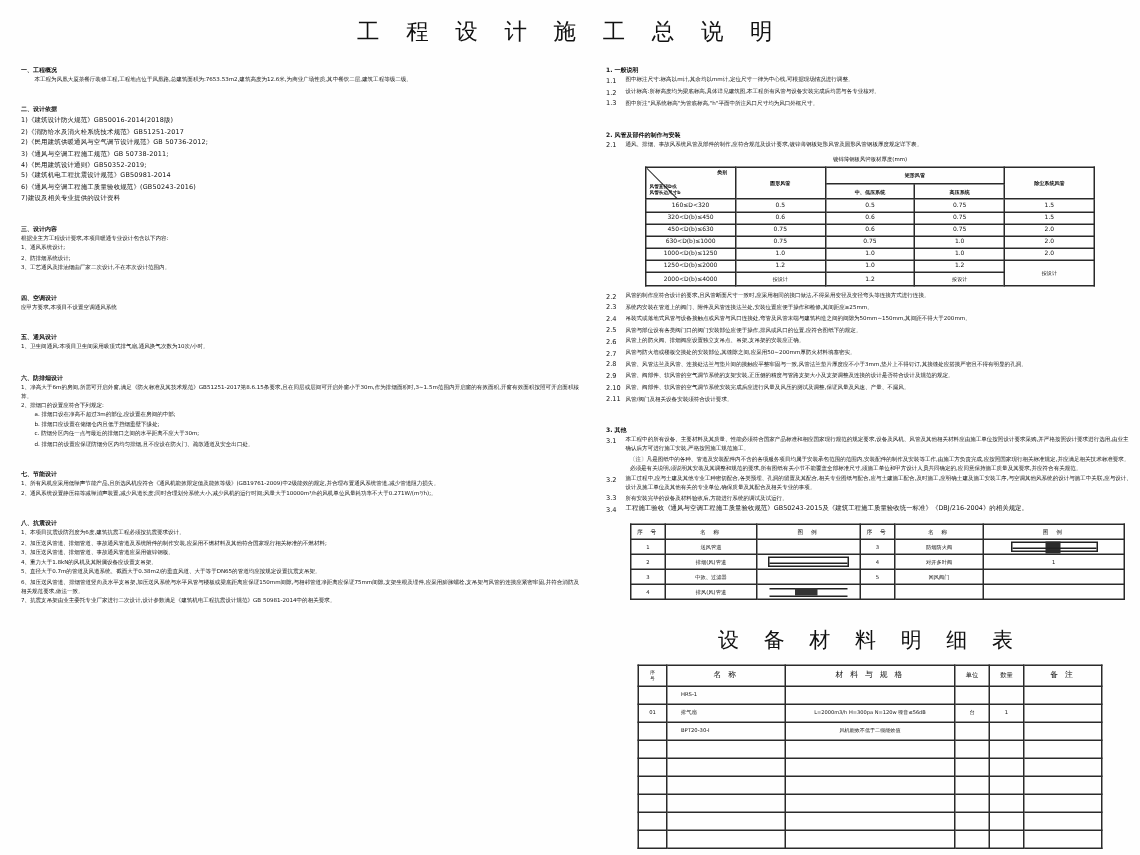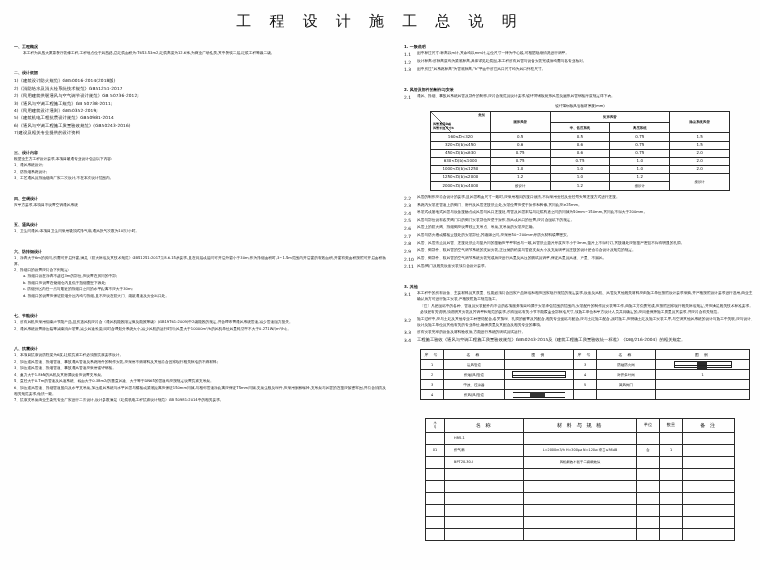--- a/index.html
+++ b/index.html
@@ -20,21 +20,21 @@
     inset: 0;
     background: #fefefe;
   }
 
   
   .main-title {
     position: absolute;
     left: 0; right: 0;
     top: 12px;
     text-align: center;
-    font-family: Liberation Sans, sans-serif;
+    font-family: Liberation Serif, serif;
     font-size: 15px;
     letter-spacing: 7px;
     color: #111;
     white-space: nowrap;
   }
 
   
   .col-left {
     position: absolute;
     left: 14px;
@@ -538,20 +538,21 @@
           </td>
           <td></td>
           <td></td>
           <td></td>
         </tr>
       </tbody>
     </table>
   </div>
 
   <div class="eq-wrap">
+    <div class="eq-title">设 备 材 料 明 细 表</div>
     <table class="eq-tbl">
       <thead>
         <tr>
           <th class="tiny" style="width:16px">序<br>号</th>
           <th style="width:76px">名    称</th>
           <th style="width:110px">材 料 与 规 格</th>
           <th class="tiny" style="width:20px;font-size:4.2px">单位</th>
           <th class="tiny" style="width:20px;font-size:4.2px">数量</th>
           <th>备    注</th>
         </tr>

